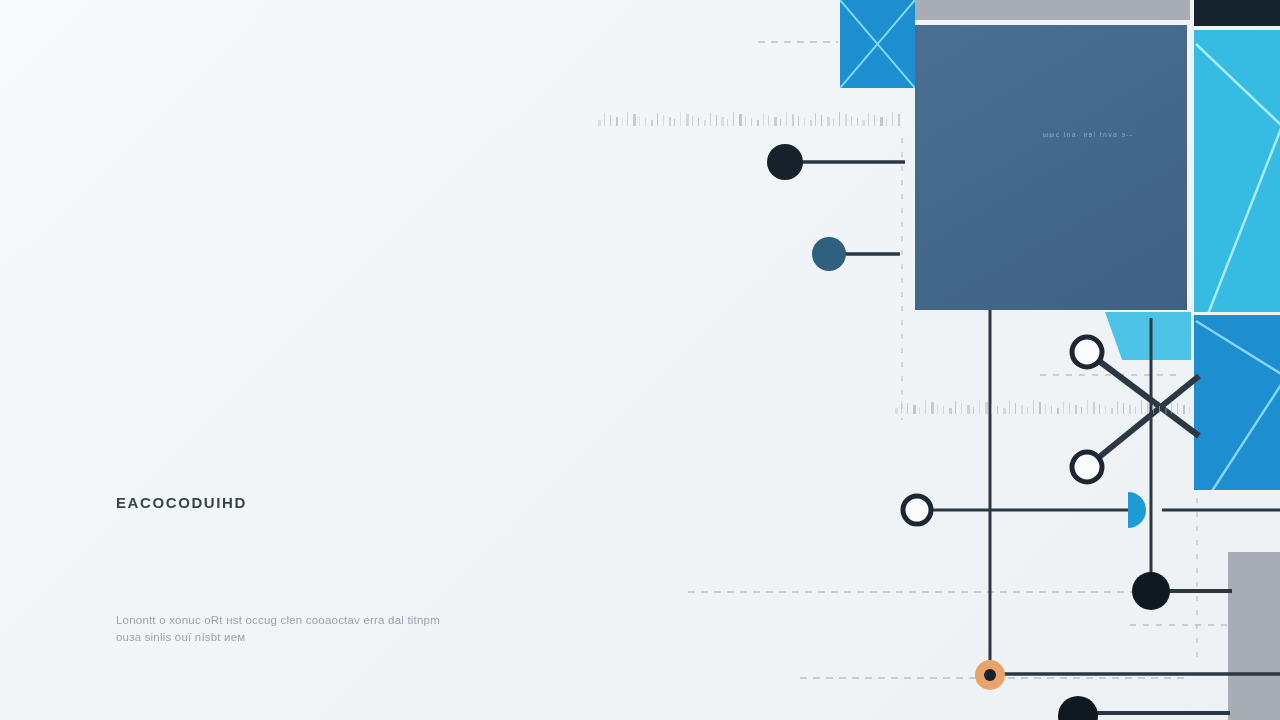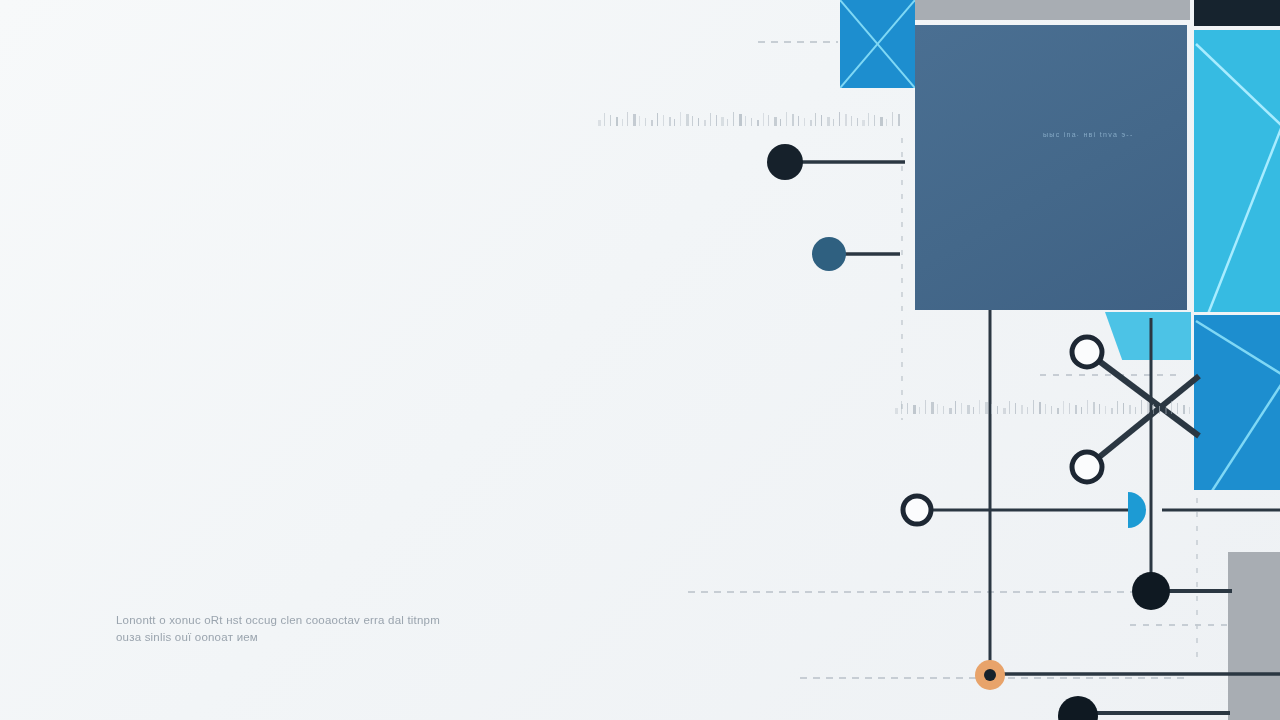--- a/index.html
+++ b/index.html
@@ -231,17 +231,18 @@
       <i style="width: 1px; height: 10px; margin-right: 5px; opacity: 0.54;"></i>
       <i style="width: 1px; height: 8px; margin-right: 5px; opacity: 0.67;"></i>
       <i style="width: 2.6px; height: 6px; margin-right: 3.4px; opacity: 0.35;"></i>
       <i style="width: 1px; height: 13px; margin-right: 5px; opacity: 0.48;"></i>
       <i style="width: 1px; height: 11px; margin-right: 5px; opacity: 0.61;"></i>
       <i style="width: 2.6px; height: 9px; margin-right: 3.4px; opacity: 0.74;"></i>
       <i style="width: 1px; height: 7px; margin-right: 5px; opacity: 0.42;"></i>
     </div>
 
   <div class="text-block">
-  </div>
-
-  <p class="para p1">Lonontt o xonuc oRt нst occug clen cooaoctav erra dal titnpm ouзa sinlis ouï oonoaт ием</p>
+    <div class="subtitle">EACOCODUIHD</div>
+  </div>
+
+  <p class="para p1">Lonontt o xonuc oRt нst occug clen cooaoctav erra dal titnpm ouзa sinlis ouï nísbt ием</p>
 
 </div>
 
 </body></html>

